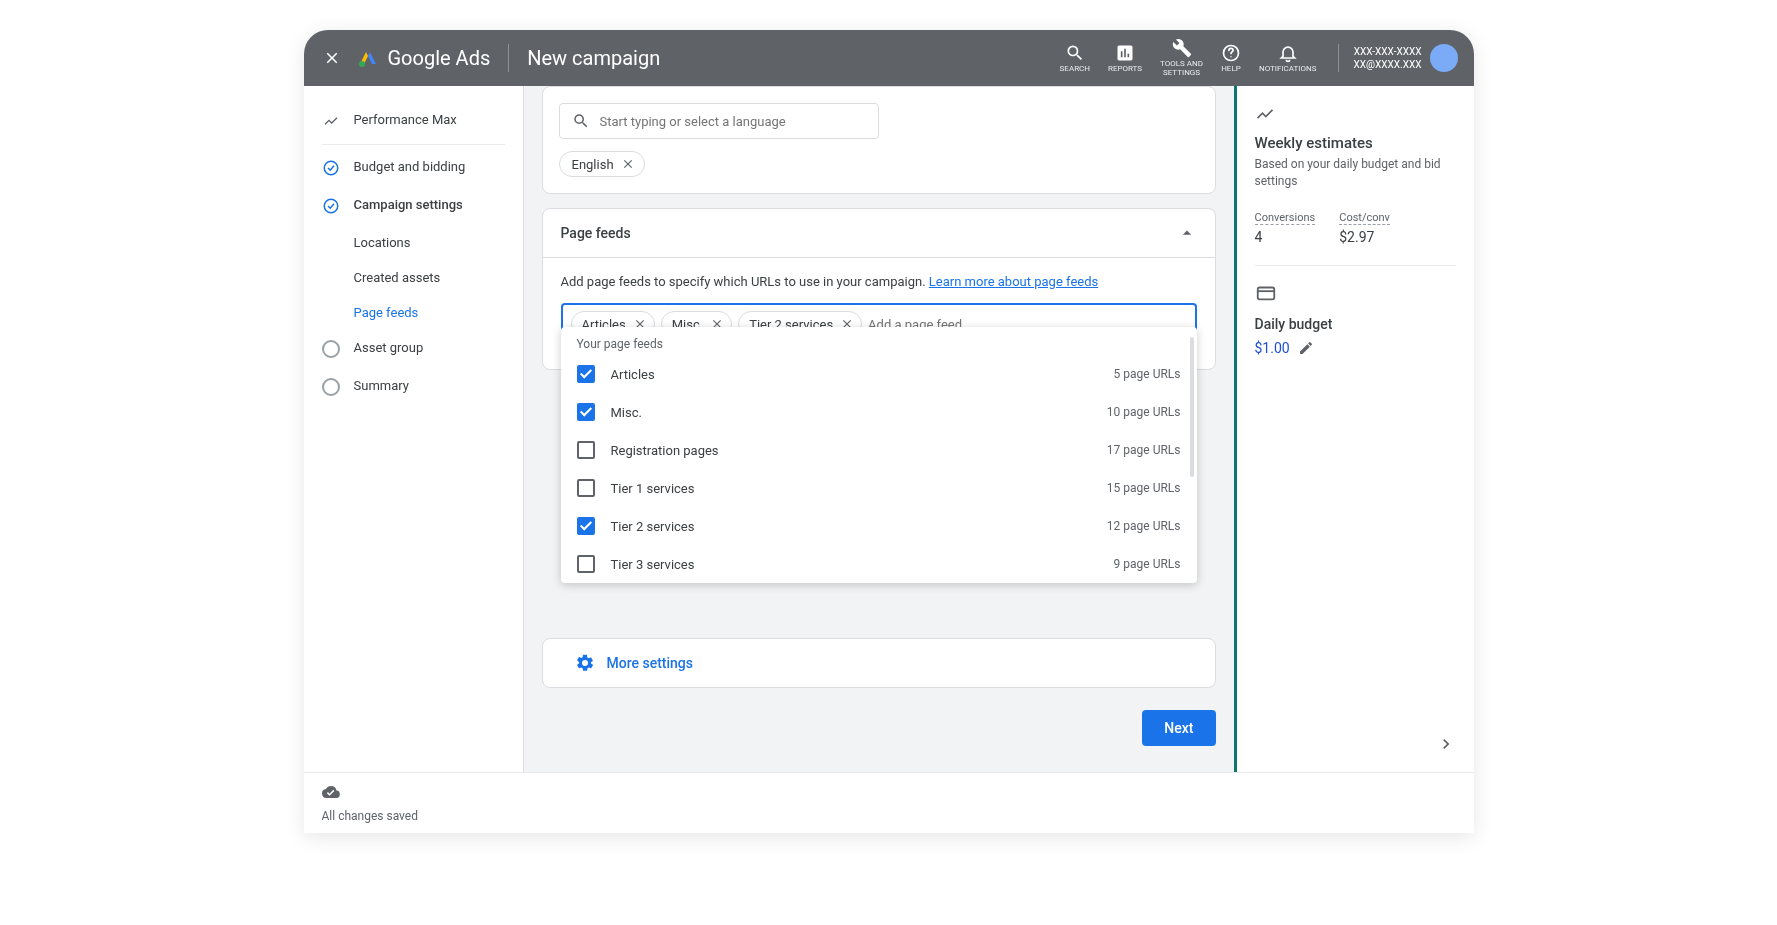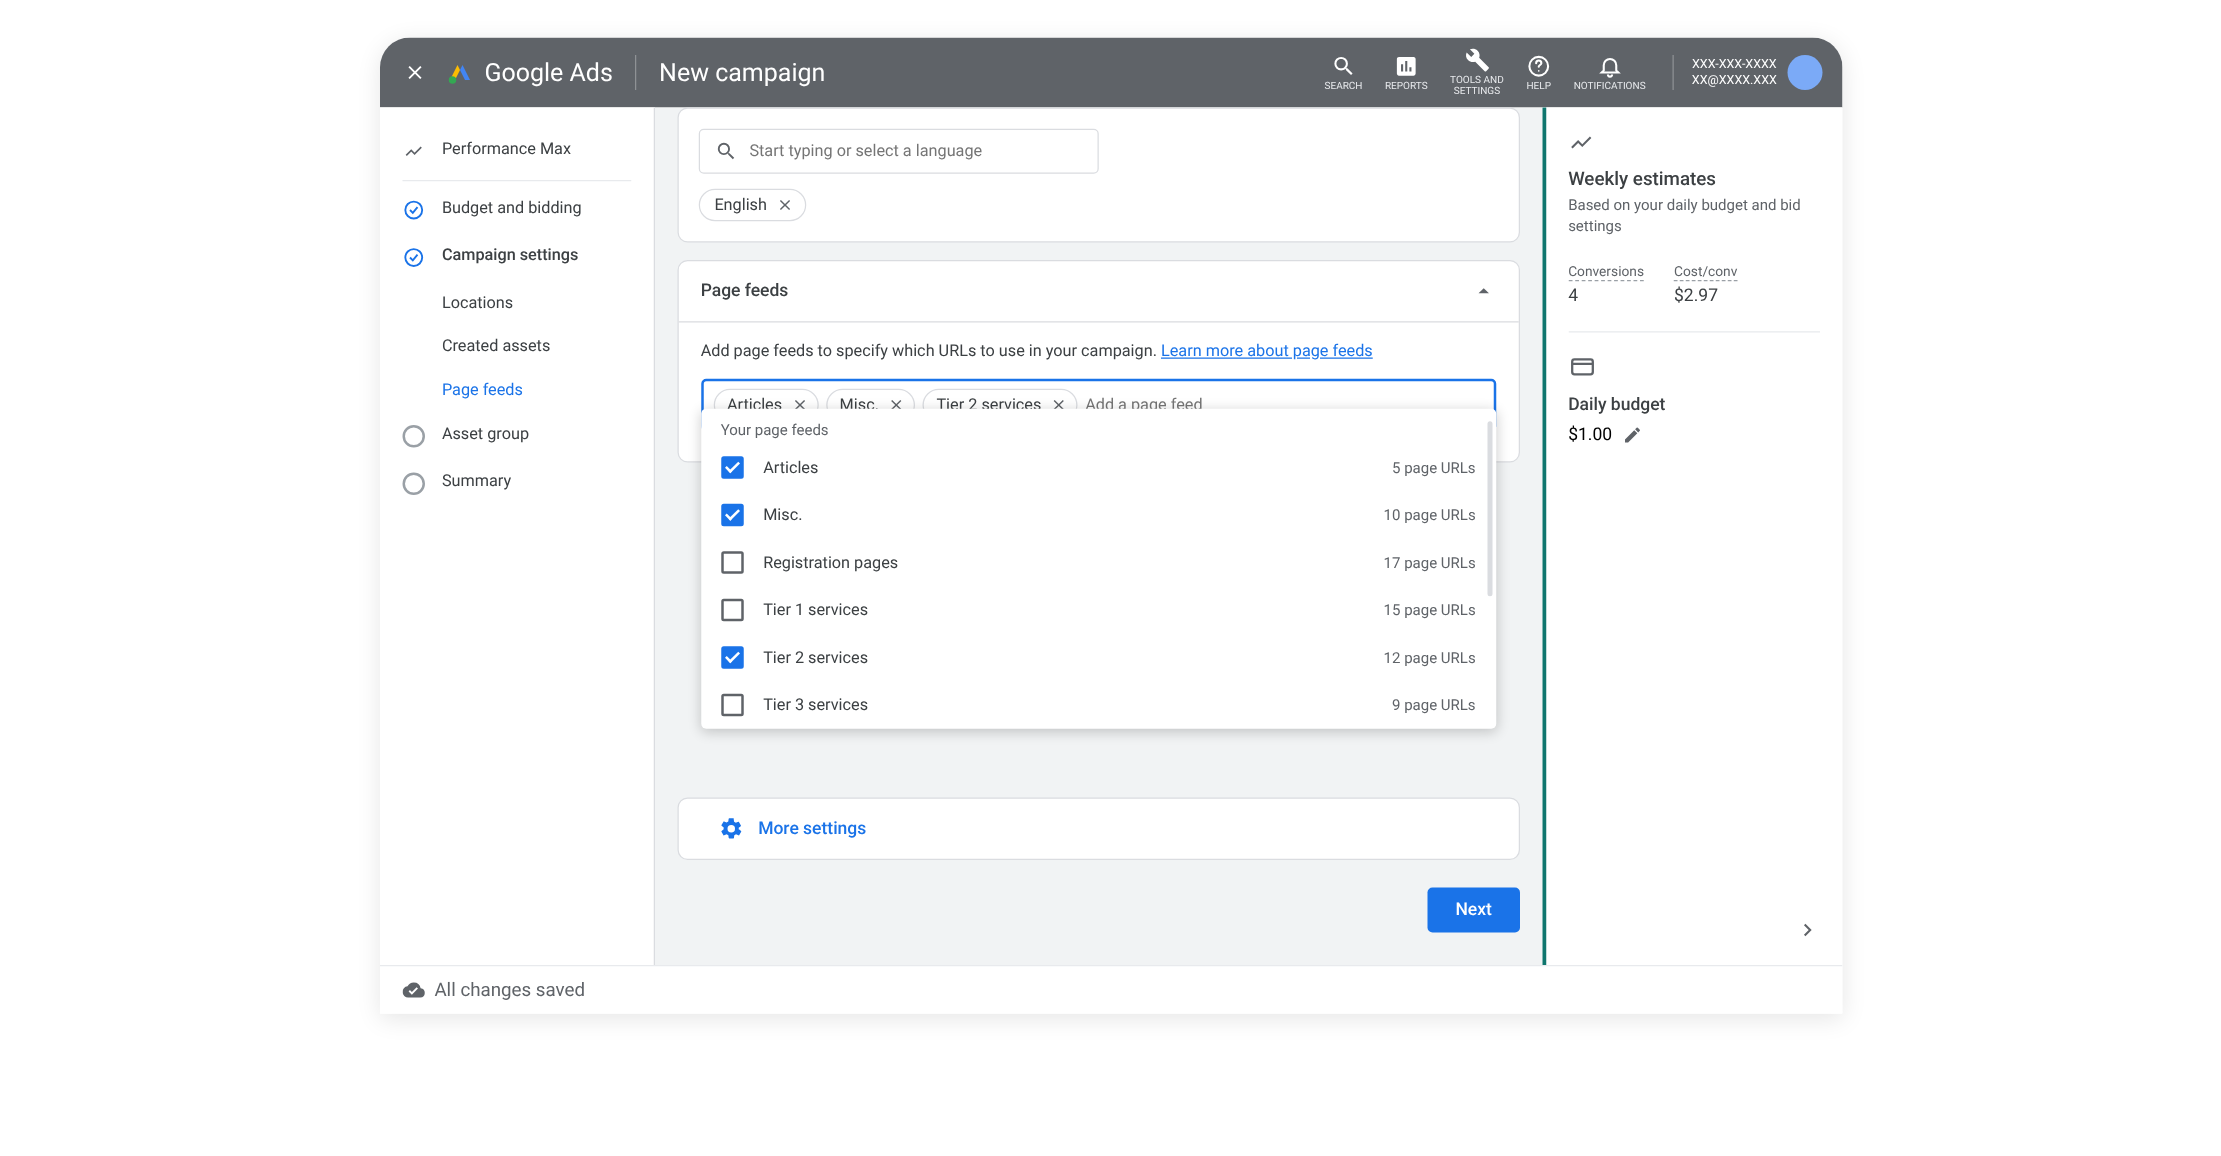--- a/index.html
+++ b/index.html
@@ -9,21 +9,21 @@
 .close-btn { width: 24px; height: 24px; display: flex; align-items: center; justify-content: center; cursor: pointer; margin-right: 12px; }
 .logo-wrap { display: flex; align-items: center; gap: 8px; }
 .product-name { font-size: 20px; font-weight: 400; color: #fff; }
 .divider-v { width: 1px; height: 28px; background: rgba(255,255,255,0.3); margin: 0 18px; }
 .page-title { font-size: 20px; font-weight: 400; color: #fff; }
 .topbar-spacer { flex: 1; }
 .topbar-actions { display: flex; align-items: center; gap: 18px; }
 .topbar-action { display: flex; flex-direction: column; align-items: center; gap: 2px; cursor: pointer; }
 .topbar-action-label { font-size: 8px; color: #e8eaed; text-align: center; line-height: 1.1; }
 .account-block { display: flex; align-items: center; gap: 8px; border-left: 1px solid rgba(255,255,255,0.3); padding-left: 14px; margin-left: 4px; }
-.account-text { font-size: 10px; color: #fff; text-align: center; line-height: 1.3; }
+.account-text { font-size: 10px; color: #fff; text-align: right; line-height: 1.3; }
 .avatar { width: 28px; height: 28px; border-radius: 50%; background: #7baaf7; }
 
 .workspace { display: flex; background: #f1f3f4; min-height: 660px; }
 .sidebar { width: 220px; background: #fff; padding: 16px 0; border-right: 1px solid #dadce0; }
 .side-item { display: flex; align-items: flex-start; gap: 14px; padding: 10px 18px; font-size: 13px; color: #3c4043; cursor: pointer; }
 .side-item.sub { padding-left: 50px; }
 .side-item.active { color: #1a73e8; }
 .side-item.bold { font-weight: 500; }
 .side-icon { width: 18px; height: 18px; display: flex; align-items: center; justify-content: center; flex-shrink: 0; }
 .side-sep { height: 1px; background: #e8eaed; margin: 4px 18px; }
@@ -69,24 +69,24 @@
 .right-panel { width: 240px; background: #fff; border-left: 3px solid #0f766e; padding: 18px; position: relative; }
 .trend-icon { margin-bottom: 10px; }
 .est-title { font-size: 15px; font-weight: 500; color: #3c4043; margin-bottom: 4px; }
 .est-sub { font-size: 12px; color: #5f6368; margin-bottom: 16px; line-height: 1.4; }
 .metrics { display: flex; gap: 24px; margin-bottom: 20px; }
 .metric-label { font-size: 11px; color: #5f6368; border-bottom: 1px dashed #9aa0a6; display: inline-block; margin-bottom: 4px; }
 .metric-val { font-size: 14px; color: #3c4043; }
 .hr { height: 1px; background: #e8eaed; margin: 16px 0; }
 .budget-title { font-size: 14px; font-weight: 500; color: #3c4043; margin-top: 12px; margin-bottom: 8px; }
 .budget-row { display: flex; align-items: center; gap: 8px; }
-.budget-val { font-size: 14px; color: #000000; }
+.budget-val { font-size: 14px; color: #1d4ed8; }
 .right-chevron { position: absolute; bottom: 18px; right: 18px; cursor: pointer; }
 
-.footer-bar { background: #fff; padding: 10px 18px; border-top: 1px solid #e8eaed; display: flex; gap: 8px; font-size: 15px; color: #5f6368; }
+.footer-bar { background: #fff; padding: 10px 18px; border-top: 1px solid #e8eaed; display: flex; gap: 8px; font-size: 12px; color: #5f6368; flex-direction: column; }
 
 svg { display: block; }
 </style>
 </head>
 <body>
 
 <div class="device-frame">
 
   <div class="topbar">
     <div class="close-btn">

